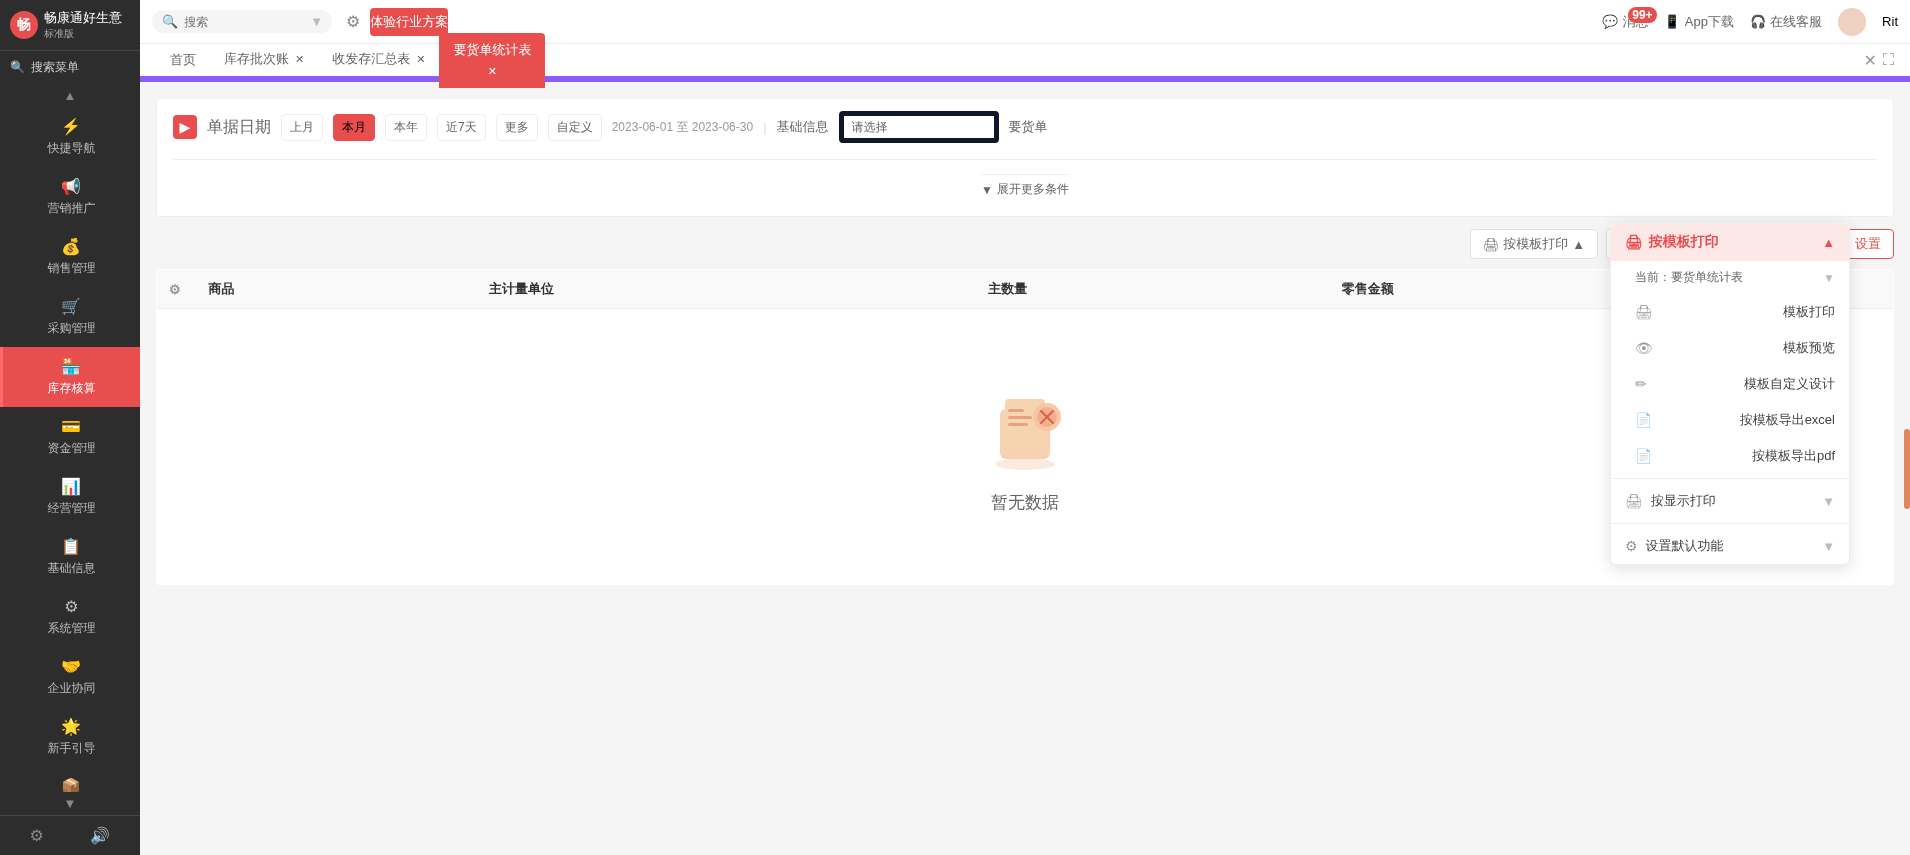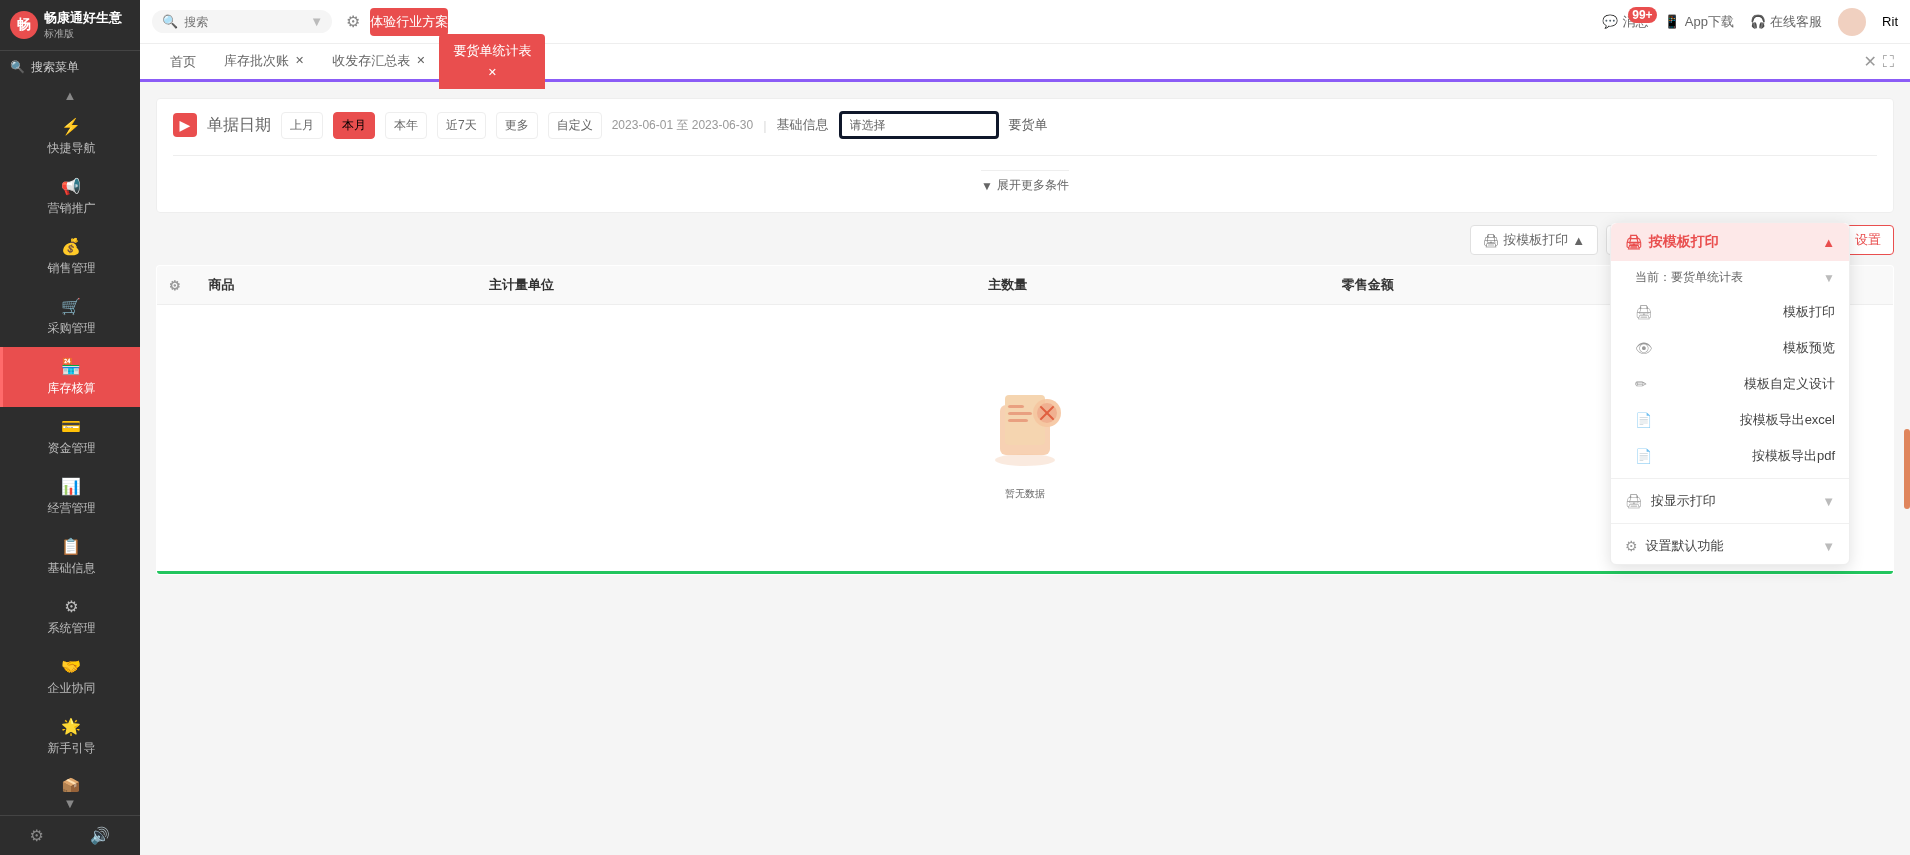--- a/index.html
+++ b/index.html
@@ -34,21 +34,21 @@
       font-size: 14px;
       font-weight: bold;
       flex-shrink: 0;
     }
     .logo-text {
       margin-left: 6px;
       font-size: 12px;
       color: #fff;
       line-height: 1.3;
     }
-    .logo-text .main { font-size: 13px; font-weight: bold; }
+    .logo-text .main { font-size: 13px; font-weight: normal; }
     .logo-text .sub { font-size: 10px; color: #aaa; }
     .sidebar-search {
       display: flex;
       align-items: center;
       padding: 8px 10px;
       gap: 6px;
       cursor: pointer;
     }
     .sidebar-search span { color: #ccc; font-size: 12px; }
     .sidebar-nav {
@@ -170,21 +170,21 @@
       border-radius: 50%;
       background: #ddd;
     }
 
     
     .tabs-bar {
       background: #fff;
       display: flex;
       align-items: center;
       padding: 0 16px;
-      border-bottom: 3px solid #8b5cf6;
+      border-bottom: 6px solid #8b5cf6;
       height: 38px;
       gap: 0;
     }
     .tab {
       display: flex;
       align-items: center;
       padding: 8px 14px;
       font-size: 13px;
       cursor: pointer;
       color: #666;
@@ -254,21 +254,21 @@
       font-size: 12px;
       cursor: pointer;
       color: #666;
       background: #fff;
     }
     .date-btn.active { background: #e94e4e; color: #000000; border-color: #e94e4e; }
     .date-range { font-size: 12px; color: #999; }
     .filter-divider { color: #ddd; }
     .filter-type-label { color: #666; font-size: 13px; }
     .filter-select {
-      border: 3px solid #0f172a;
+      border: 5px solid #0f172a;
       border-radius: 4px;
       padding: 4px 24px 4px 8px;
       font-size: 12px;
       color: #666;
       background: #fff;
       cursor: pointer;
       appearance: none;
       min-width: 160px;
     }
     .filter-yaohuolabel { color: #666; font-size: 13px; }
@@ -322,22 +322,22 @@
     .data-table th {
       background: #f9f9f9;
       padding: 10px 12px;
       text-align: left;
       font-size: 13px;
       color: #333;
       border-bottom: 1px solid #eee;
     }
     .data-table td {
       padding: 10px 12px;
-      border-bottom: 4px solid #22c55e;
-      font-size: 10px;
+      border-bottom: 1px solid #22c55e;
+      font-size: 17px;
       color: #666;
     }
     .table-settings-icon { color: #999; cursor: pointer; }
     .empty-state {
       display: flex;
       flex-direction: column;
       align-items: center;
       justify-content: center;
       padding: 60px 0;
     }

